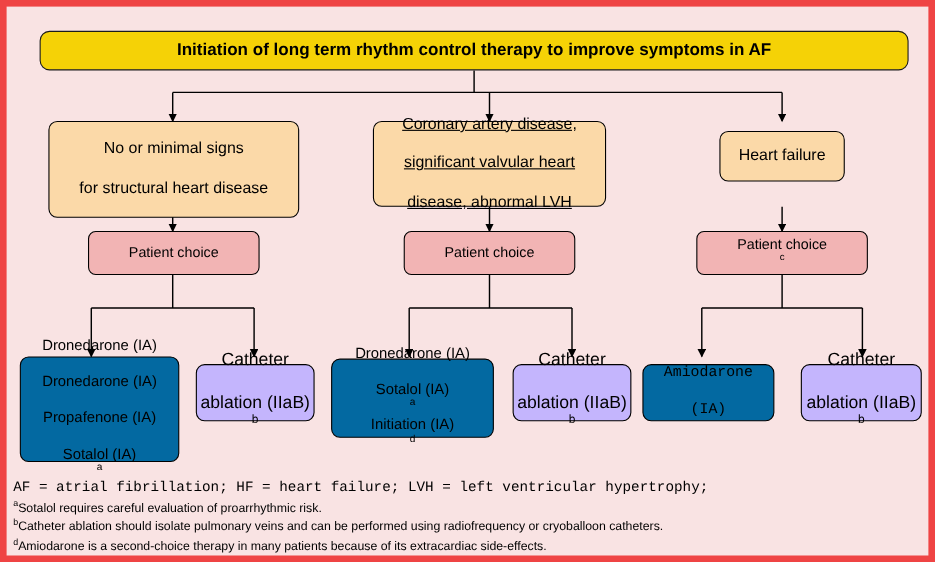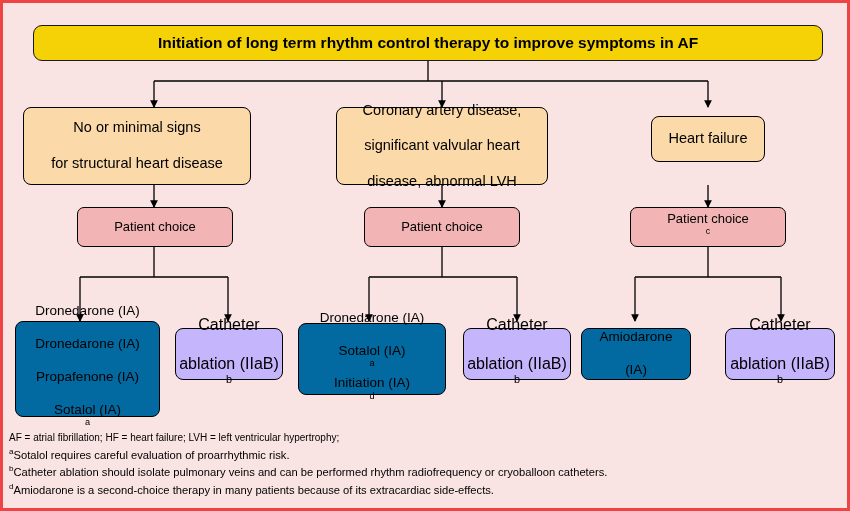--- a/index.html
+++ b/index.html
@@ -8,21 +8,21 @@
     background: #ffffff;
   }
   body {
     font-family: "Liberation Sans", sans-serif;
   }
   #page {
     position: relative;
     width: 850px;
     height: 511px;
     background: #f9e3e3;
-    border: 3px solid #ef4444;
+    border: 6px solid #ef4444;
     box-sizing: border-box;
     overflow: hidden;
   }
   #diagram {
     position: absolute;
     left: 0;
     top: 0;
     width: 850px;
     height: 430px;
   }
@@ -85,24 +85,25 @@
   }
   #footnotes {
     position: absolute;
     left: 0;
     top: 428px;
     width: 850px;
     padding: 0 6px 0 6px;
     box-sizing: border-box;
   }
   #footnotes .fn-abbrev {
-    font-size: 10px;
+    font-size: 13px;
     color: #000;
     margin: 0 0 3px 0;
     line-height: 1.35;
+    font-family: Liberation Mono, monospace;
   }
   #footnotes .fn {
     font-size: 11.2px;
     color: #000;
     margin: 0 0 2.5px 0;
     line-height: 1.35;
   }
   .fn-marker {
     font-size: 0.72em;
     vertical-align: super;
@@ -148,28 +149,28 @@
         <path d="M632,274 L778,274"></path>
         <path d="M632,274 L632,318" marker-end="url(#arrow)"></path>
         <path d="M778,274 L778,318" marker-end="url(#arrow)"></path>
       </g>
     </svg>
 
     <div class="node title-node" style="left:30px; top:22px; width:790px; height:36px;">
       <span>Initiation of long term rhythm control therapy to improve symptoms in AF</span>
     </div>
 
-    <div class="node cond-node" style="left:20px; top:104px; width:228px; height:78px;">
+    <div class="node cond-node" style="left:38px; top:104px; width:228px; height:88px;">
       <span>
         <span>No or minimal signs</span><br>
         <span>for structural heart disease</span>
       </span>
     </div>
 
-    <div class="node cond-node" style="left:333px; top:104px; width:212px; height:78px;">
+    <div class="node cond-node" style="left:333px; top:104px; width:212px; height:78px;text-decoration:underline;">
       <span>
         <span>Coronary artery disease,</span><br>
         <span>significant valvular heart</span><br>
         <span>disease, abnormal LVH</span>
       </span>
     </div>
 
     <div class="node cond-node" style="left:648px; top:113px; width:114px; height:46px;">
       <span>Heart failure</span>
     </div>
@@ -214,36 +215,36 @@
       </span>
     </div>
 
     <div class="node ablation-node" style="left:460px; top:325px; width:108px; height:52px;">
       <span>
         <span>Catheter</span><br>
         <span>ablation (IIaB)</span><sup>b</sup>
       </span>
     </div>
 
-    <div class="node drug-node" style="left:578px; top:325px; width:110px; height:52px;">
+    <div class="node drug-node" style="left:578px; top:325px; width:120px; height:52px;font-family:Liberation Mono, monospace;">
       <span>
         <span>Amiodarone</span><br>
         <span>(IA)</span>
       </span>
     </div>
 
     <div class="node ablation-node" style="left:722px; top:325px; width:110px; height:52px;">
       <span>
         <span>Catheter</span><br>
         <span>ablation (IIaB)</span><sup>b</sup>
       </span>
     </div>
 
   </div>
 
   <div id="footnotes">
     <p class="fn-abbrev">AF = atrial fibrillation; HF = heart failure; LVH = left ventricular hypertrophy;</p>
     <p class="fn"><span class="fn-marker">a</span><span>Sotalol requires careful evaluation of proarrhythmic risk.</span></p>
-    <p class="fn"><span class="fn-marker">b</span><span>Catheter ablation should isolate pulmonary veins and can be performed rhythm radiofrequency or cryoballoon catheters.</span></p>
+    <p class="fn"><span class="fn-marker">b</span><span>Catheter ablation should isolate pulmonary veins and can be performed using radiofrequency or cryoballoon catheters.</span></p>
     <p class="fn"><span class="fn-marker">d</span><span>Amiodarone is a second-choice therapy in many patients because of its extracardiac side-effects.</span></p>
   </div>
 
 </div>
 
 </body></html>

